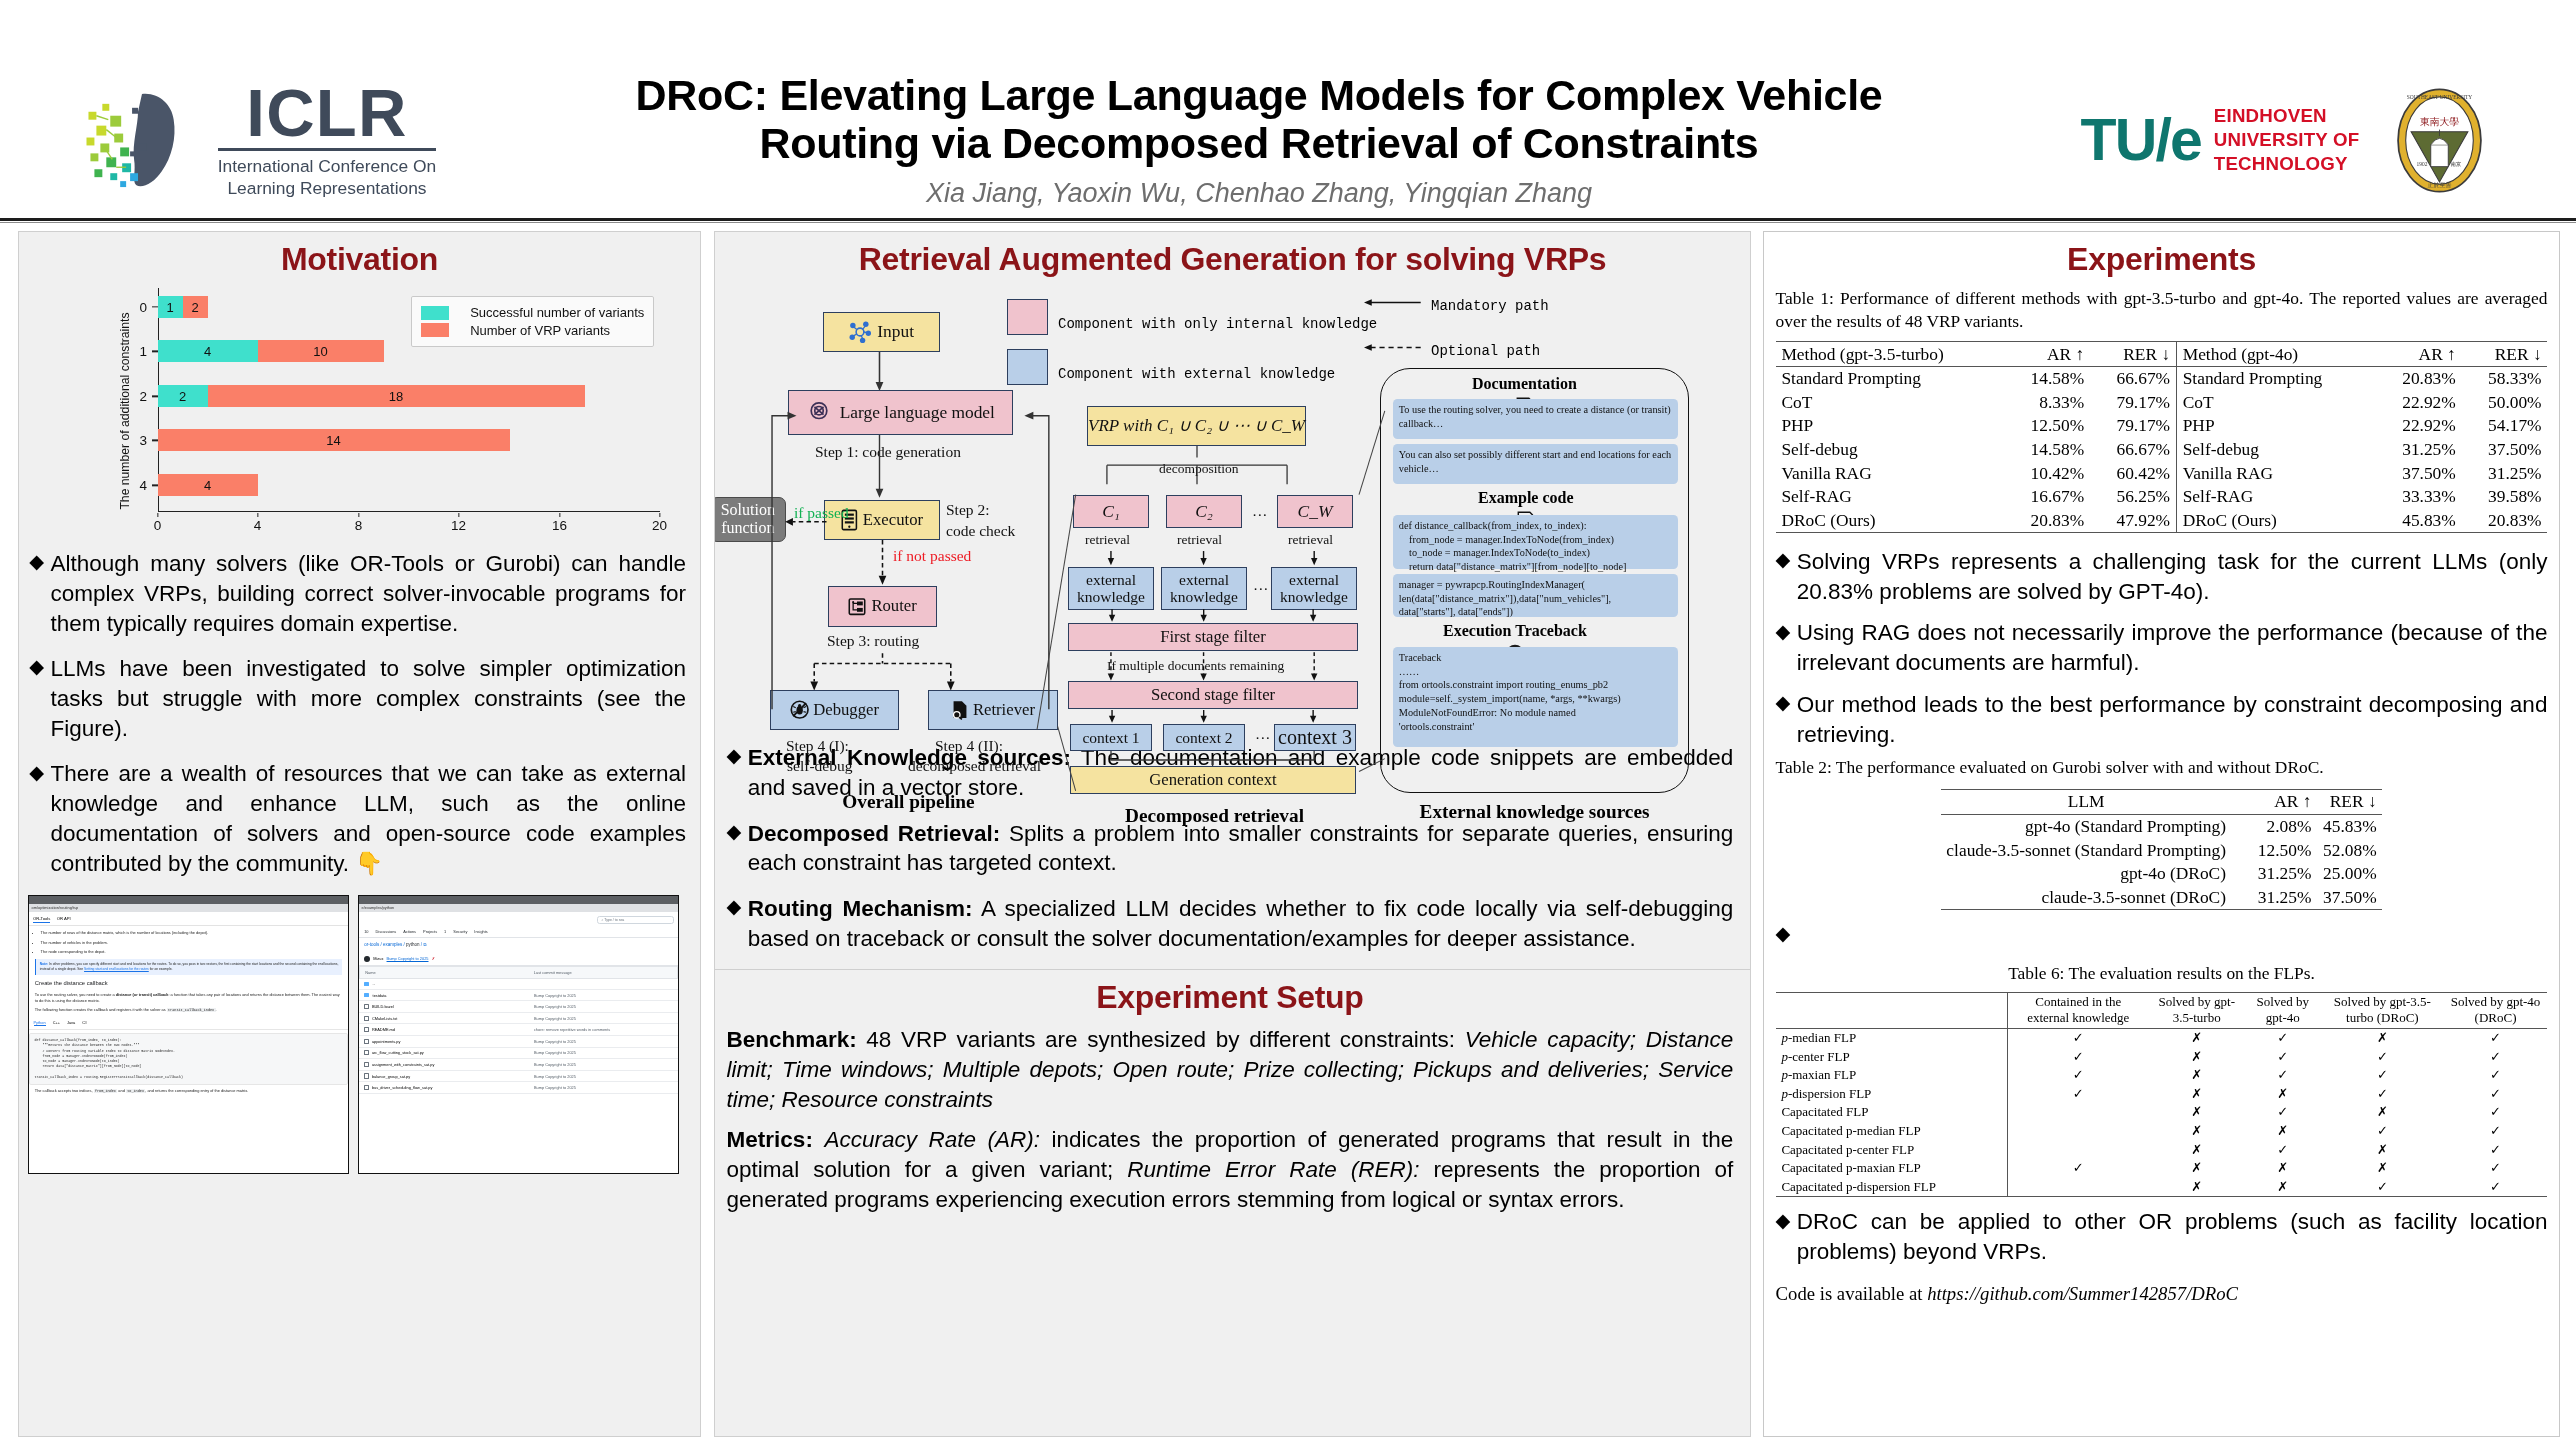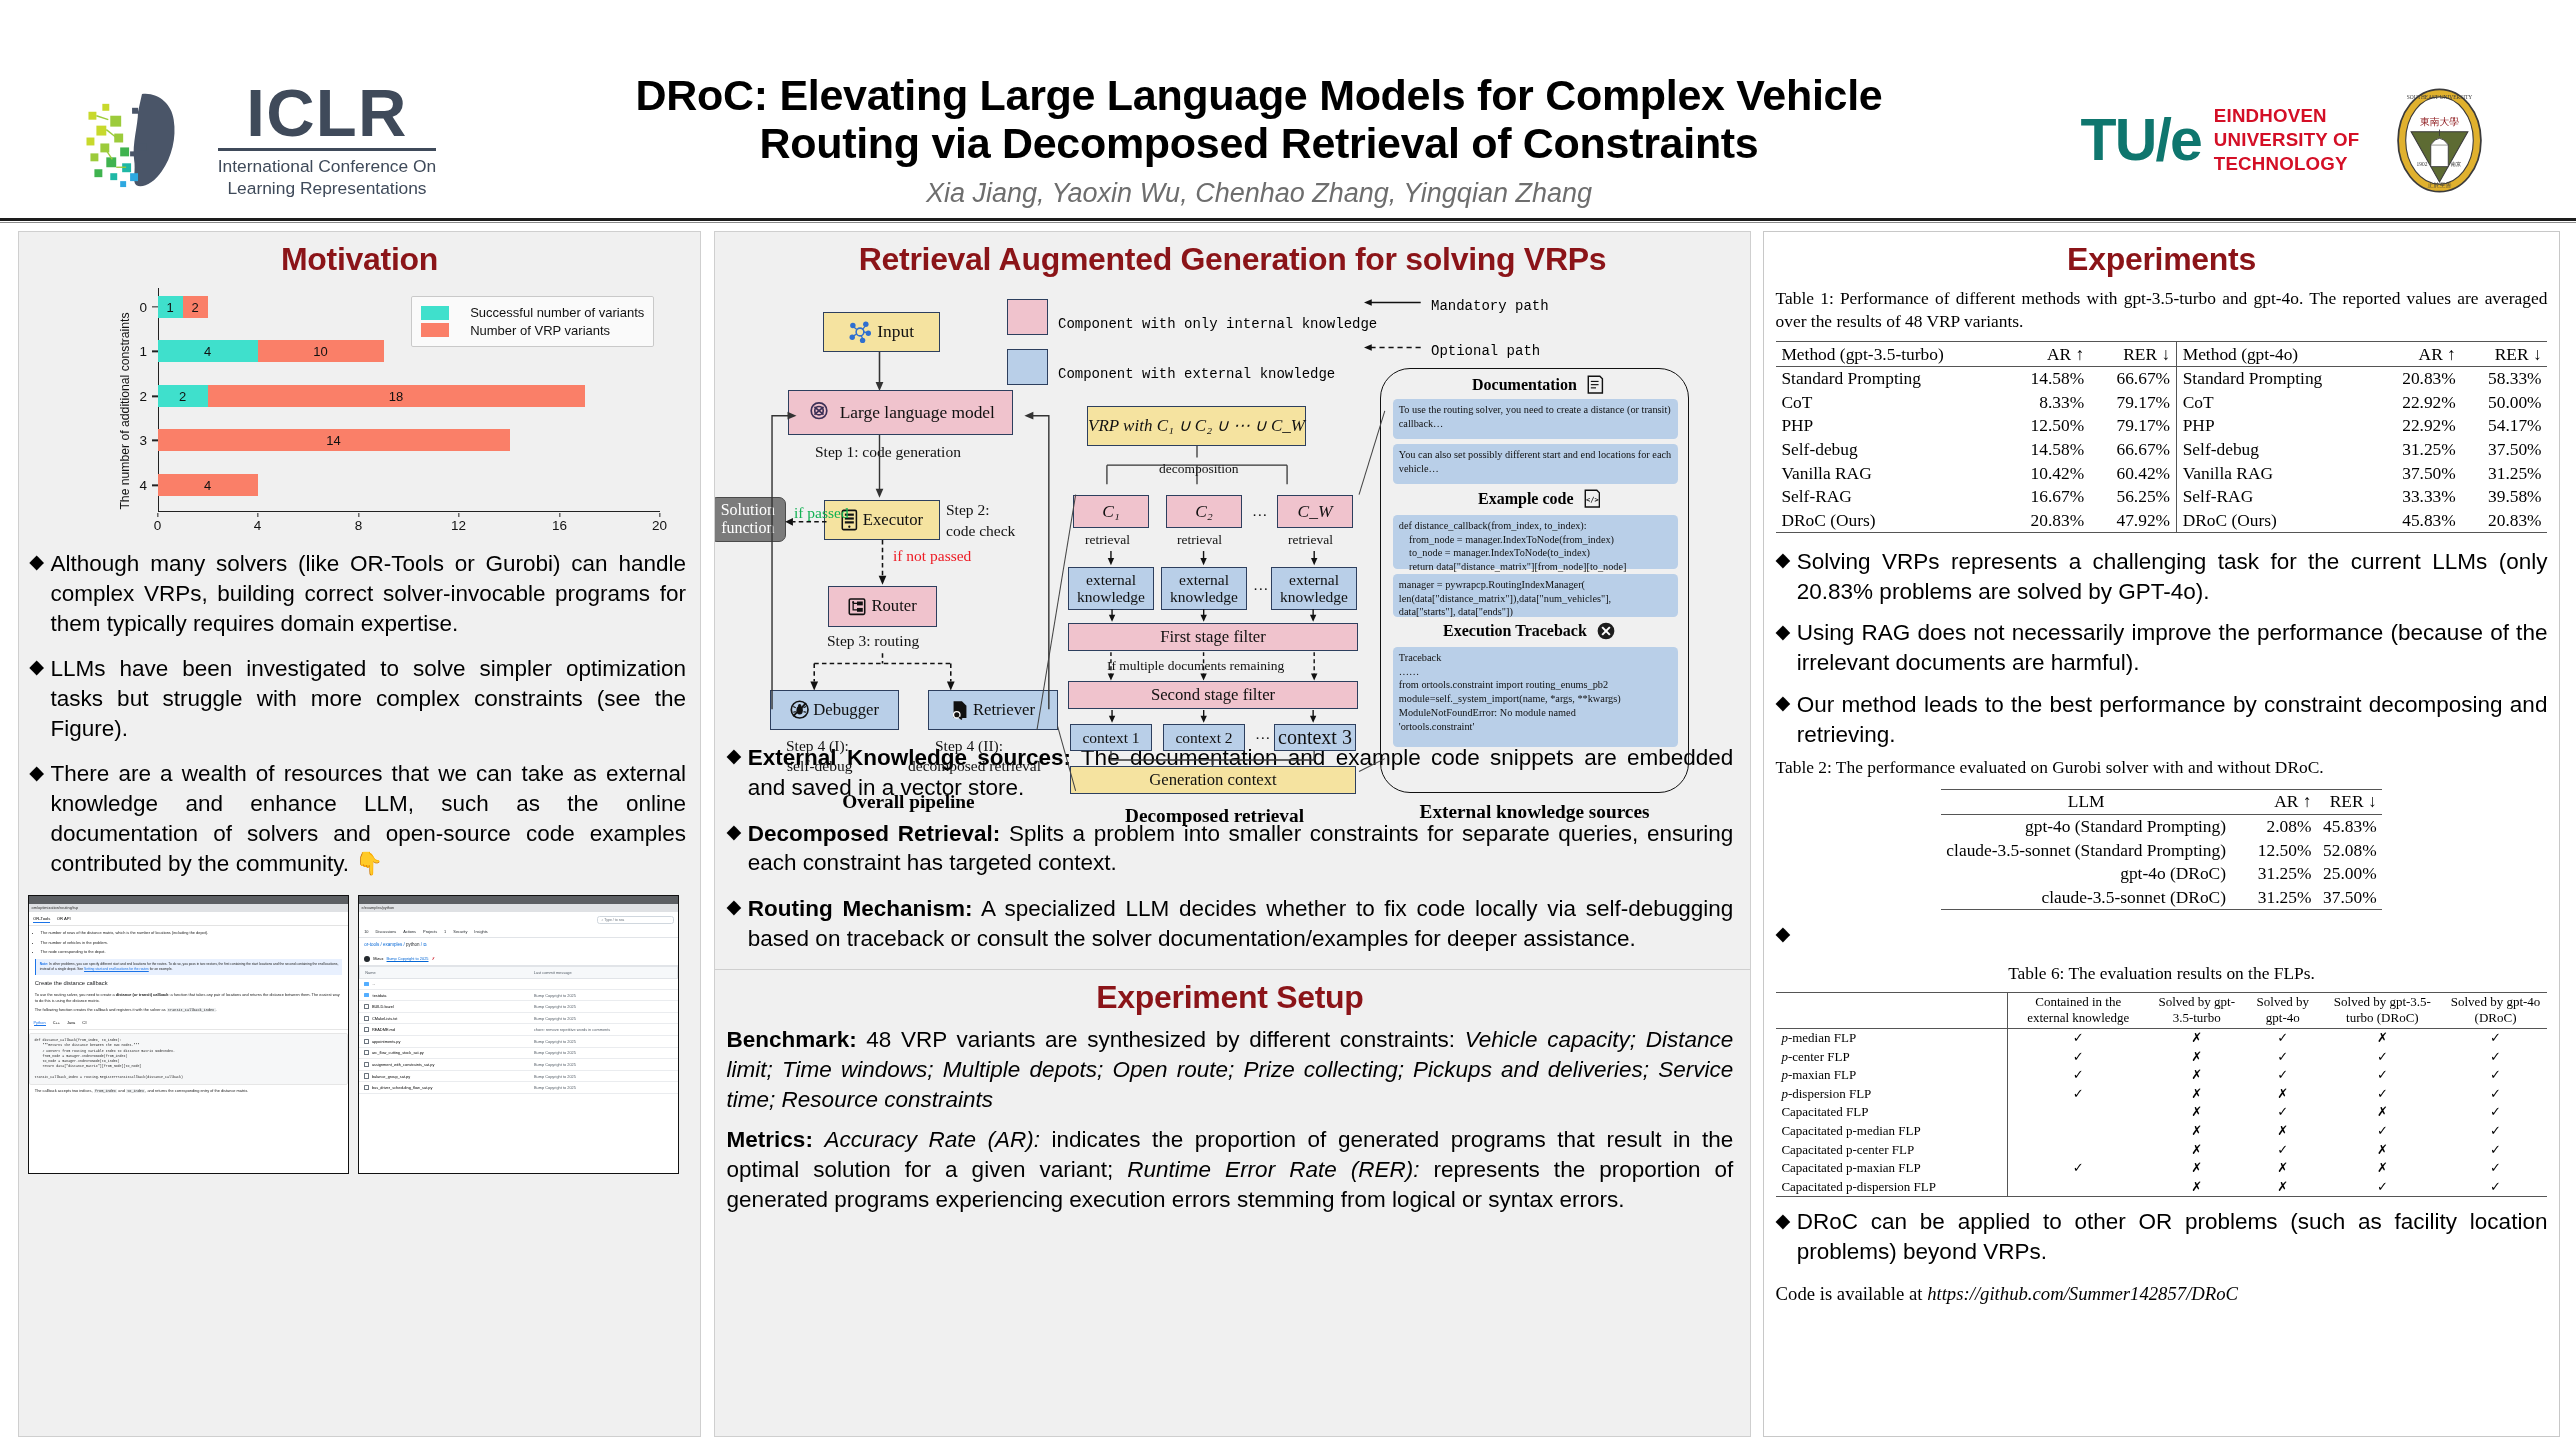--- a/index.html
+++ b/index.html
@@ -134,21 +134,21 @@
   .lbl.red { color: #ee1b24; }
   .lbl.small { font-size: 13.5px; }
   .capt { position: absolute; font-family: "Liberation Serif", serif; font-weight: 700; font-size: 19.3px; text-align: center; }
   .legbox { position: absolute; border: 1.9px solid #2d3f5e; }
   .legtext { position: absolute; font-family: Liberation Mono, monospace; font-size: 14px; white-space: nowrap; margin-top: 8px; }
   .kb {
     position: absolute; background: #b9cfe8; border-radius: 4.5px;
     font-family: "Liberation Serif", serif; font-size: 10.3px; line-height: 1.34;
     padding: 3.9px 5.8px; color: #111;
   }
-  .kbh { position: absolute; font-family: "Liberation Serif", serif; font-weight: 700; font-size: 16px; display: flex; align-items: center; gap: 10px; }
+  .kbh { position: absolute; font-family: "Liberation Serif", serif; font-weight: 700; font-size: 16px; display: flex; align-items: center; gap: 4px; flex-direction: column; }
   .ksrc { position: absolute; border: 1.9px solid #111; border-radius: 30px; background: transparent; }
 
   
   .tcap { font-family: "Liberation Serif", serif; font-size: 17.4px; line-height: 1.3; text-align: justify; }
   table.pt { border-collapse: collapse; font-family: "Liberation Serif", serif; font-size: 17.4px; }
   table.pt td, table.pt th { padding: 1.3px 5.8px; font-weight: 400; }
   .rule-top { border-top: 1.9px solid #555; }
   .rule-dbl { border-bottom: 1.3px solid #555; }
   .rule-bot { border-bottom: 1.9px solid #555; }
   .num { text-align: right; }

